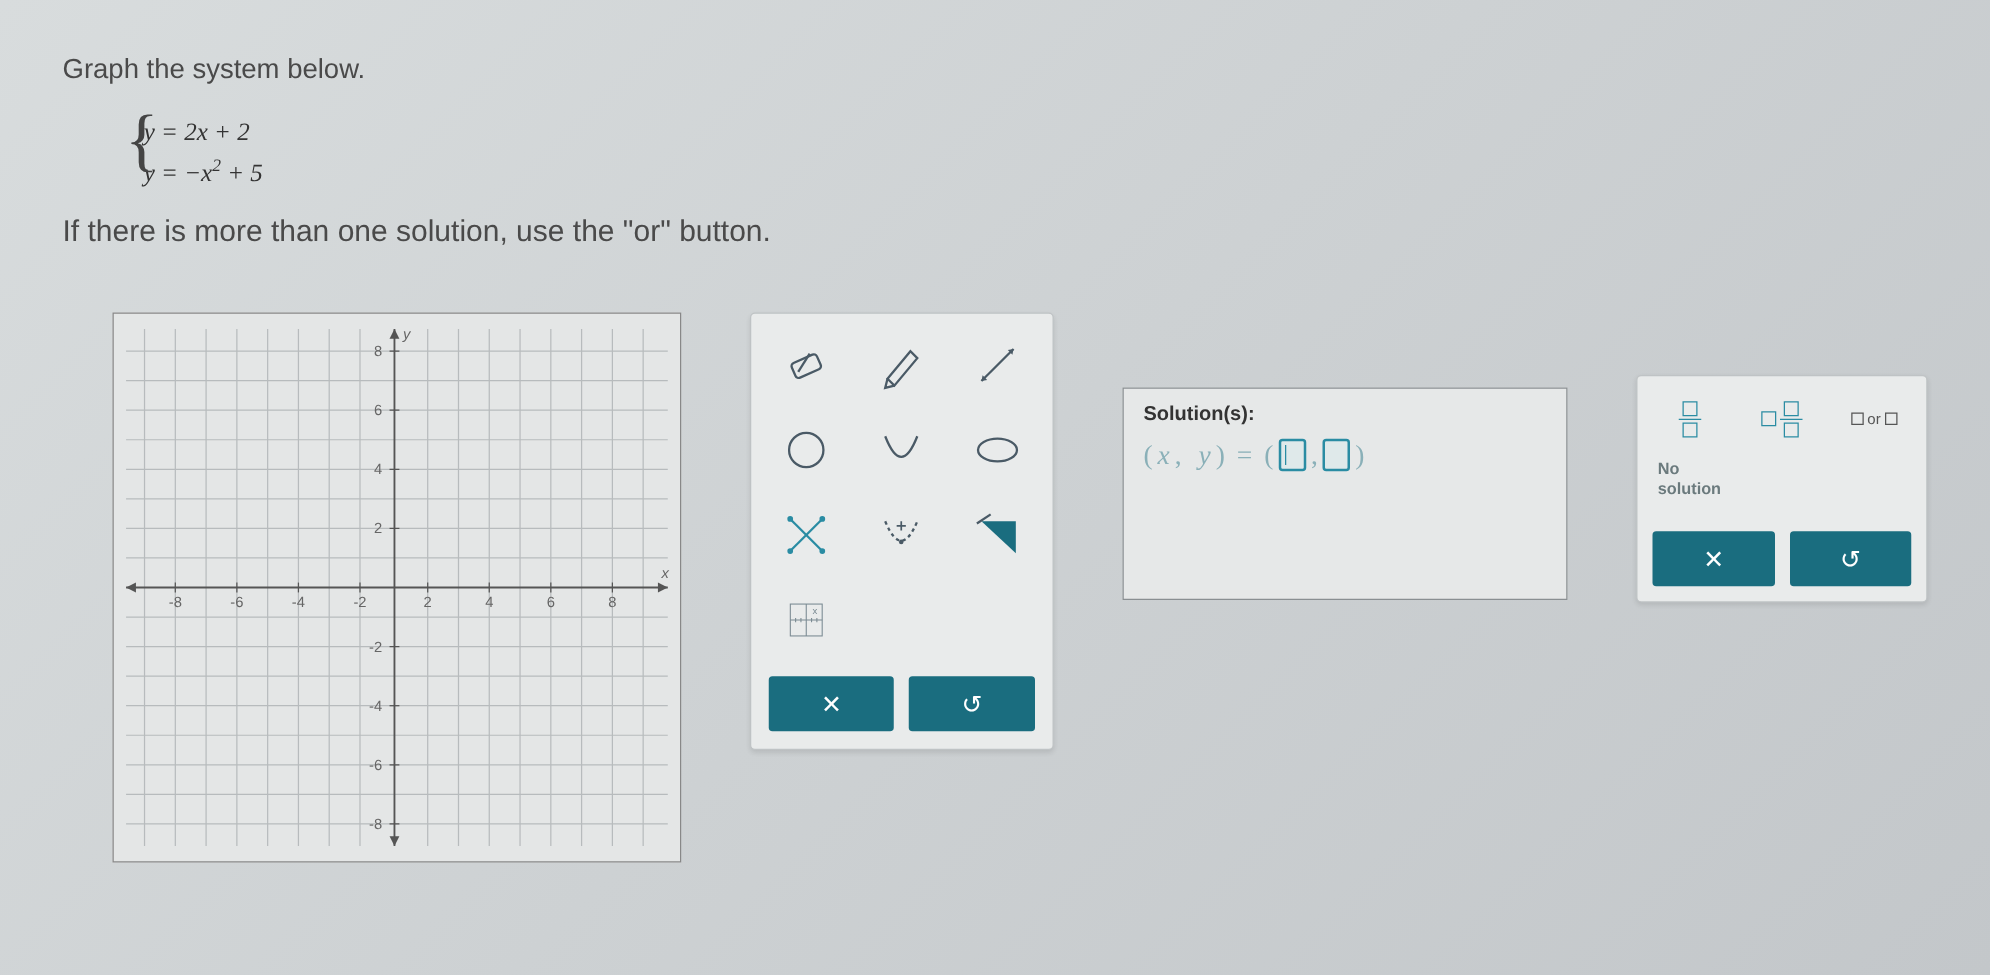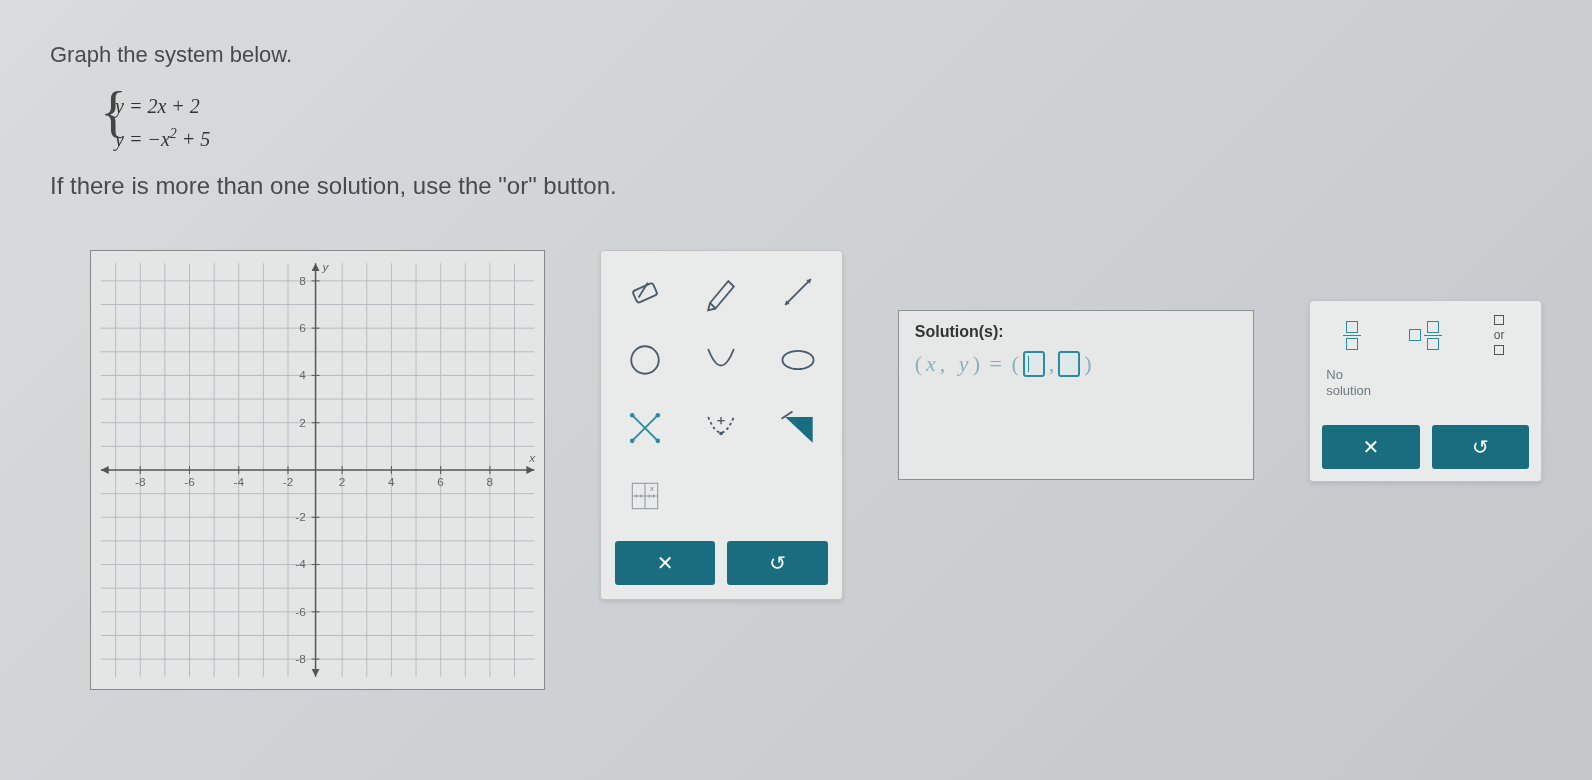--- a/index.html
+++ b/index.html
@@ -147,23 +147,23 @@
     justify-content: center;
     font-size: 14px;
     color: #2a8ca3;
     cursor: pointer;
     border-radius: 3px;
   }
   .frac-icon { display:flex; flex-direction:column; align-items:center; gap:2px; }
   .frac-icon .sq { width:12px; height:12px; border:1.5px solid #2a8ca3; }
   .frac-icon .bar { width:18px; height:1.5px; background:#2a8ca3; }
   .mixed-icon { display:flex; align-items:center; gap:3px; }
-  .or-token { font-size:12px; color:#555; display:flex; align-items:center; gap:3px;flex-direction:column;}
+  .or-token { font-size:12px; color:#555; display:flex; align-items:center; gap:3px;}
   .or-token .sq { width:10px;height:10px;border:1.5px solid #555;}
-  .nosol { font-size: 13px; color: #6b7a7d; text-align: left; padding-left:4px; line-height:1.2;}
+  .nosol { font-size: 13px; color: #6b7a7d; text-align: left; padding-left:4px; line-height:1.2;font-weight:bold;}
   .helper .action-row { margin-top: 14px; }
 </style>
 </head>
 <body>
 
 <div class="prompt">
   <div>Graph the system below.</div>
 </div>
 
 <div class="equations">

